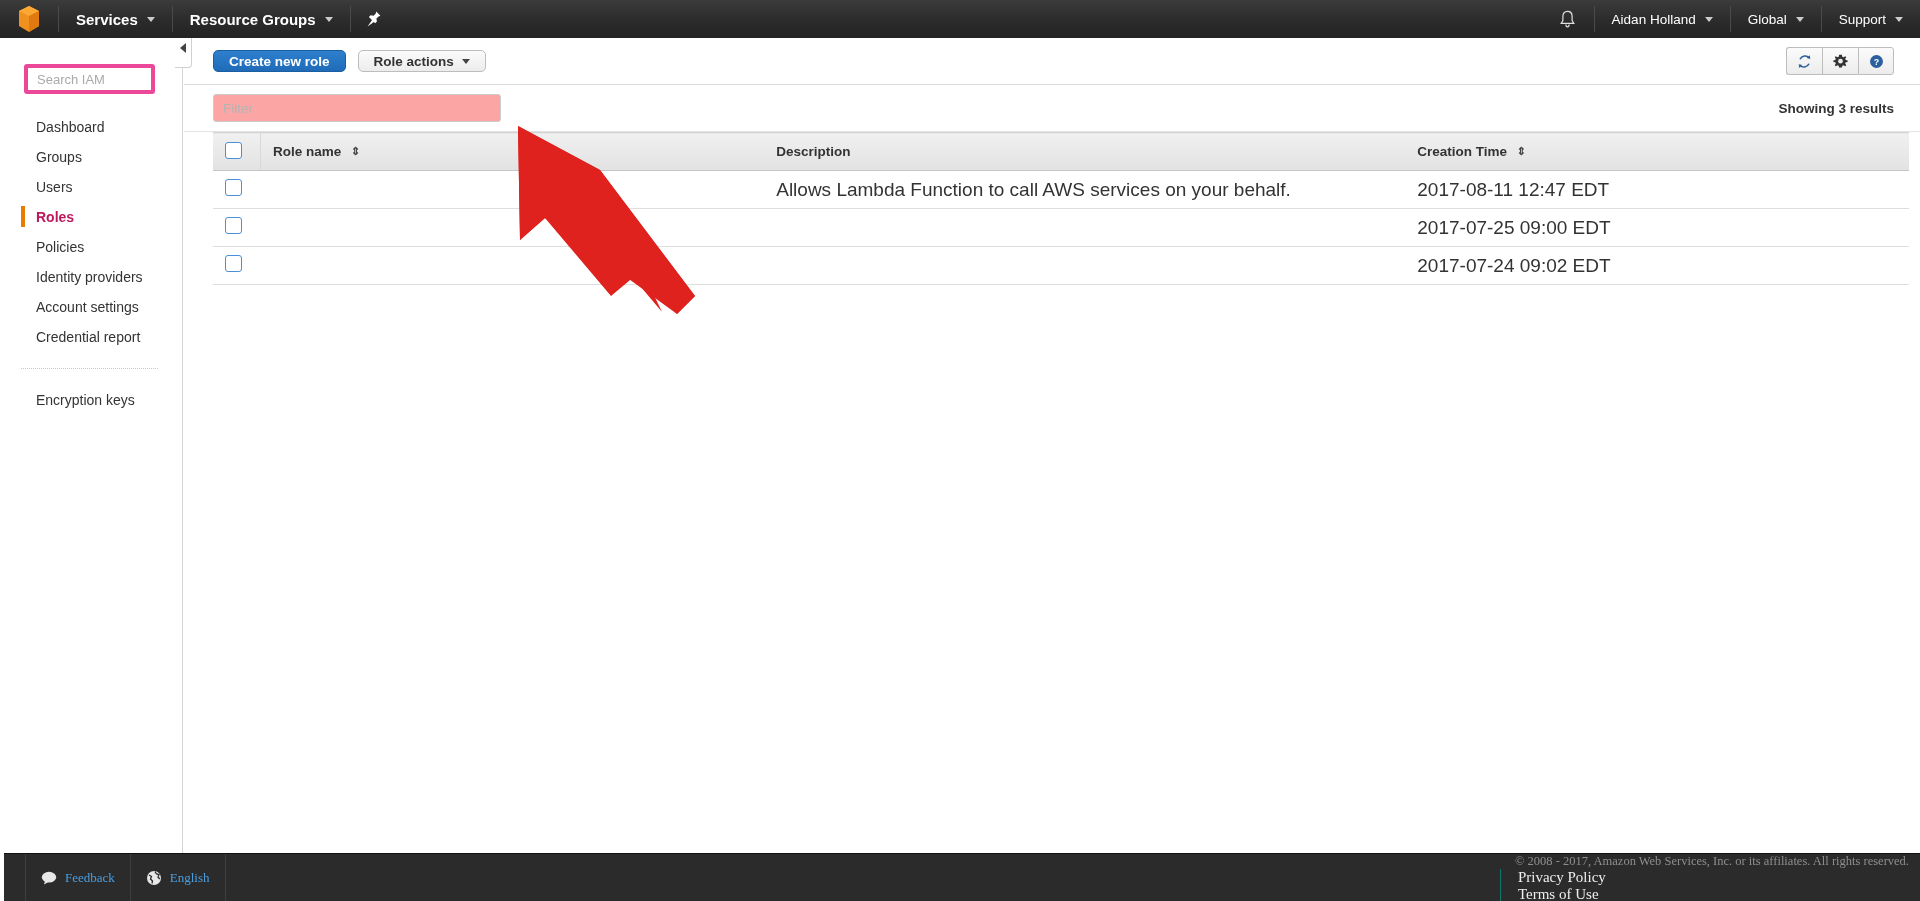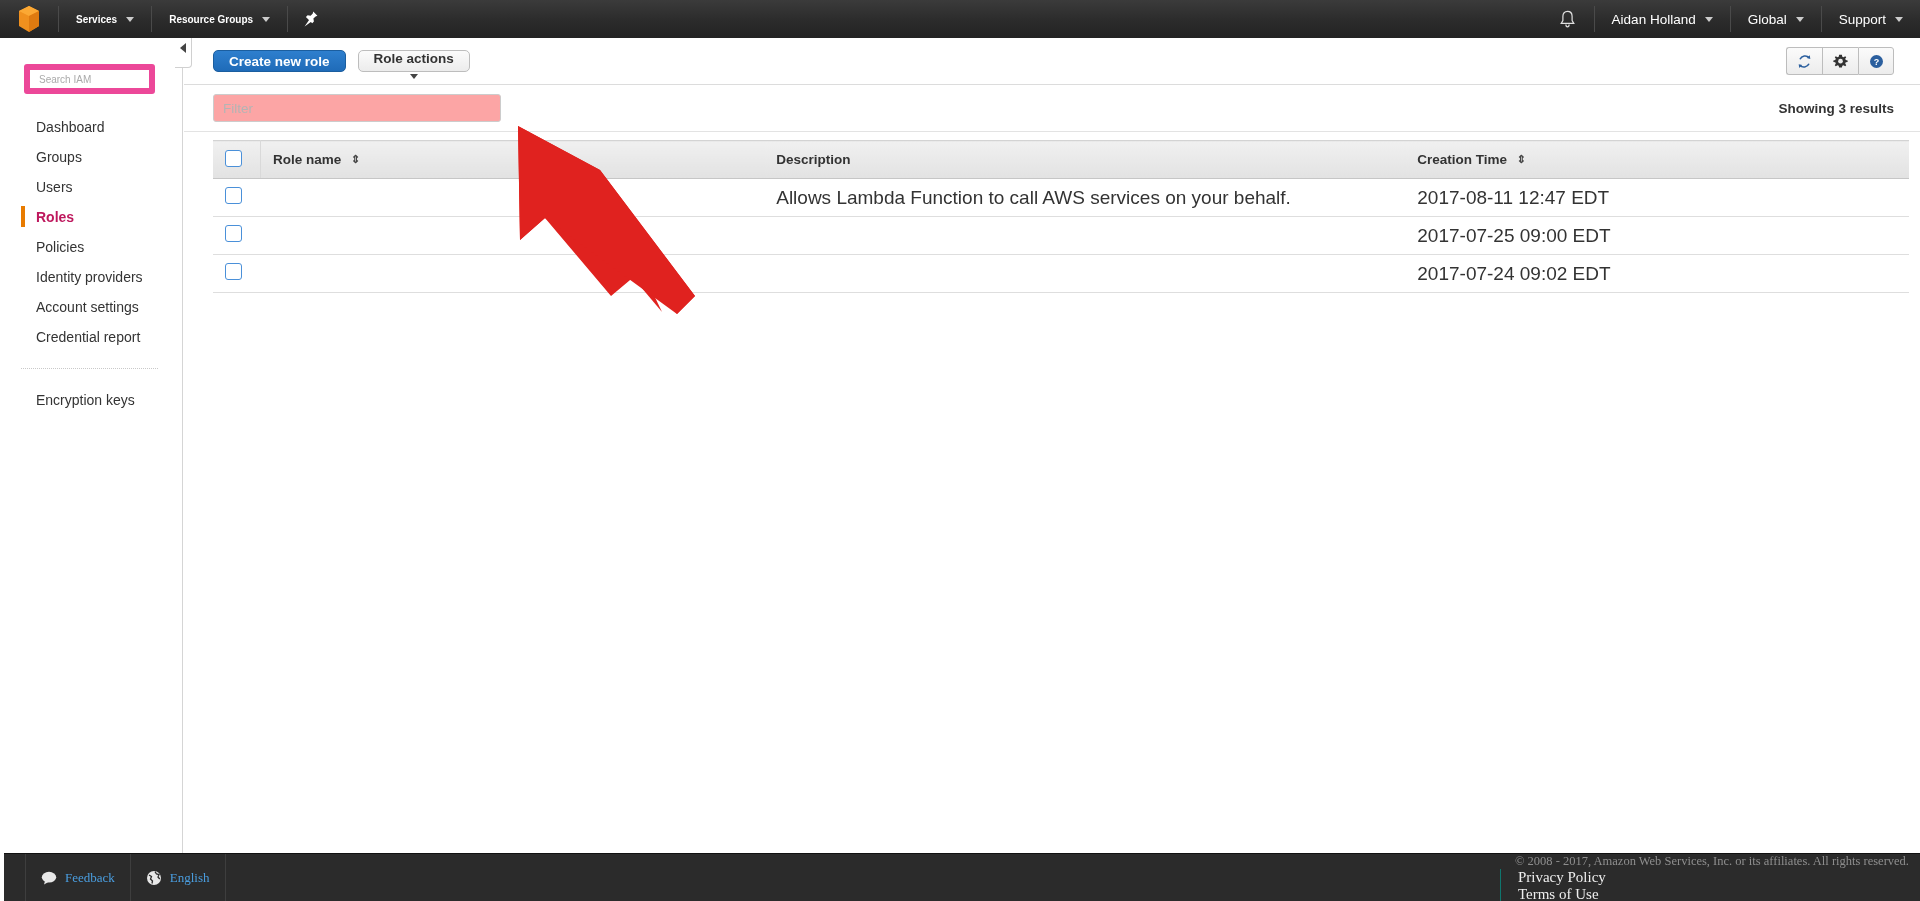--- a/index.html
+++ b/index.html
@@ -17,21 +17,21 @@
     background: linear-gradient(to bottom, #3b3b3b 0%, #2b2b2b 55%, #232323 100%);
     display: flex; align-items: stretch;
     z-index: 40;
   }
   .nav-logo {
     width: 58px; display: flex; align-items: center; justify-content: center;
   }
   .nav-sep { width: 1px; background: #4a4a4a; margin: 6px 0; }
   .nav-item {
     display: flex; align-items: center; gap: 9px;
-    padding: 0 17px; color: #fff; font-size: 10px; font-weight: bold;
+    padding: 0 17px; color: #fff; font-size: 15px; font-weight: bold;
     cursor: pointer; white-space: nowrap;
   }
   .nav-item.light { font-weight: normal; font-size: 13.5px; }
   .caret {
     width: 0; height: 0;
     border-left: 4px solid transparent; border-right: 4px solid transparent;
     border-top: 5px solid #ccc;
   }
   .nav-pin { padding: 0 16px; display: flex; align-items: center; cursor: pointer; }
   .nav-right { margin-left: auto; display: flex; align-items: stretch; }
@@ -41,22 +41,22 @@
   #sidebar {
     position: absolute; top: 38px; left: 0;
     width: 183px; height: 847px;
     background: #fff;
     border-right: 1px solid #d5d5d5;
     z-index: 20;
   }
   #search-iam {
     width: 131px; height: 30px;
     margin: 26px 0 0 24px;
-    border: 6px solid #ec4899; border-radius: 3px;
-    padding: 0 9px; font-size: 10px; color: #333;
+    border: 4px solid #ec4899; border-radius: 3px;
+    padding: 0 9px; font-size: 13px; color: #333;
     outline: none; font-family: "Liberation Sans", sans-serif;
   }
   #search-iam::placeholder { color: #aaa; }
   .side-list { margin-top: 18px; list-style: none; }
   .side-item {
     position: relative;
     padding: 7px 0 7px 36px;
     font-size: 14px; color: #333; cursor: pointer;
   }
   .side-item.active { font-weight: bold; color: #be185d; }
@@ -101,21 +101,20 @@
     font-family: "Liberation Sans", sans-serif;
   }
   .btn-primary {
     background: linear-gradient(to bottom, #2e7fce 0%, #1f6bb8 100%);
     border: 1px solid #1b5e9f; color: #fff;
   }
   .btn-default {
     background: linear-gradient(to bottom, #fbfbfb 0%, #ececec 100%);
     border: 1px solid #bdbdbd; color: #333;
     margin-left: 12px;
-    flex-direction: column;
   }
   .caret-dark {
     width: 0; height: 0;
     border-left: 4px solid transparent; border-right: 4px solid transparent;
     border-top: 5px solid #444;
   }
   .icon-btn-group { margin-left: auto; display: flex; }
   .icon-btn {
     width: 36px; height: 28px;
     background: linear-gradient(to bottom, #fbfbfb 0%, #ececec 100%);
@@ -137,21 +136,21 @@
     padding: 0 9px; font-size: 13.5px; color: #333; outline: none;
     background: #fca5a5;
     font-family: "Liberation Sans", sans-serif;
   }
   #filter-input::placeholder { color: #b4b4b4; }
   #results-count {
     margin-left: auto; font-size: 13.5px; color: #333; font-weight: bold;
   }
 
   
-  #roles-table { width: 1696px; margin: 8px 0 0 29px; border-collapse: collapse; }
+  #roles-table { width: 1696px; margin: 0 0 0 29px; border-collapse: collapse; }
   #roles-table thead th {
     background: linear-gradient(to bottom, #f0f0f0 0%, #e2e2e2 100%);
     border-top: 1px solid #d3d3d3; border-bottom: 1px solid #c6c6c6;
     height: 38px; text-align: left;
     font-size: 13.5px; font-weight: bold; color: #333;
     padding: 0 12px; white-space: nowrap;
   }
   #roles-table thead th.col-check {
     width: 40px; padding-left: 12px;
     border-right: 1px solid #d9d9d9;

